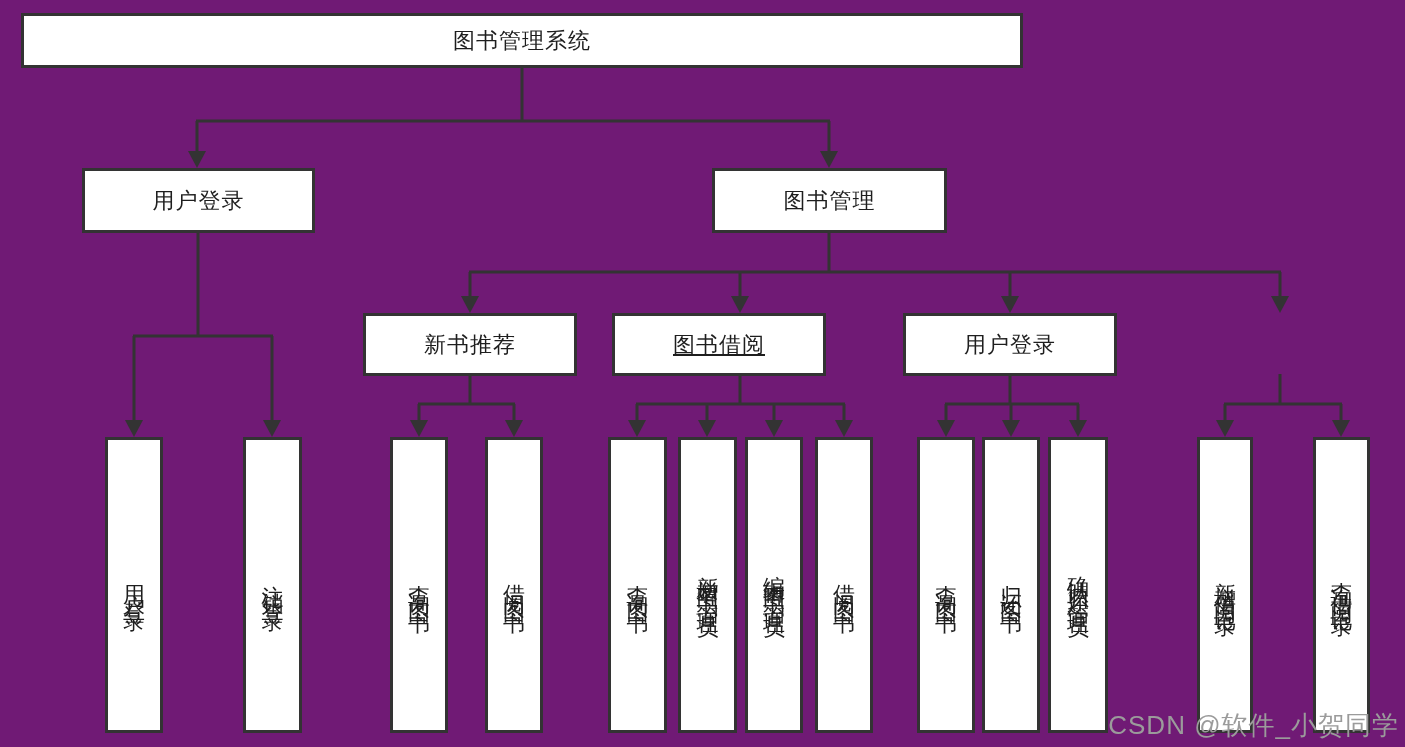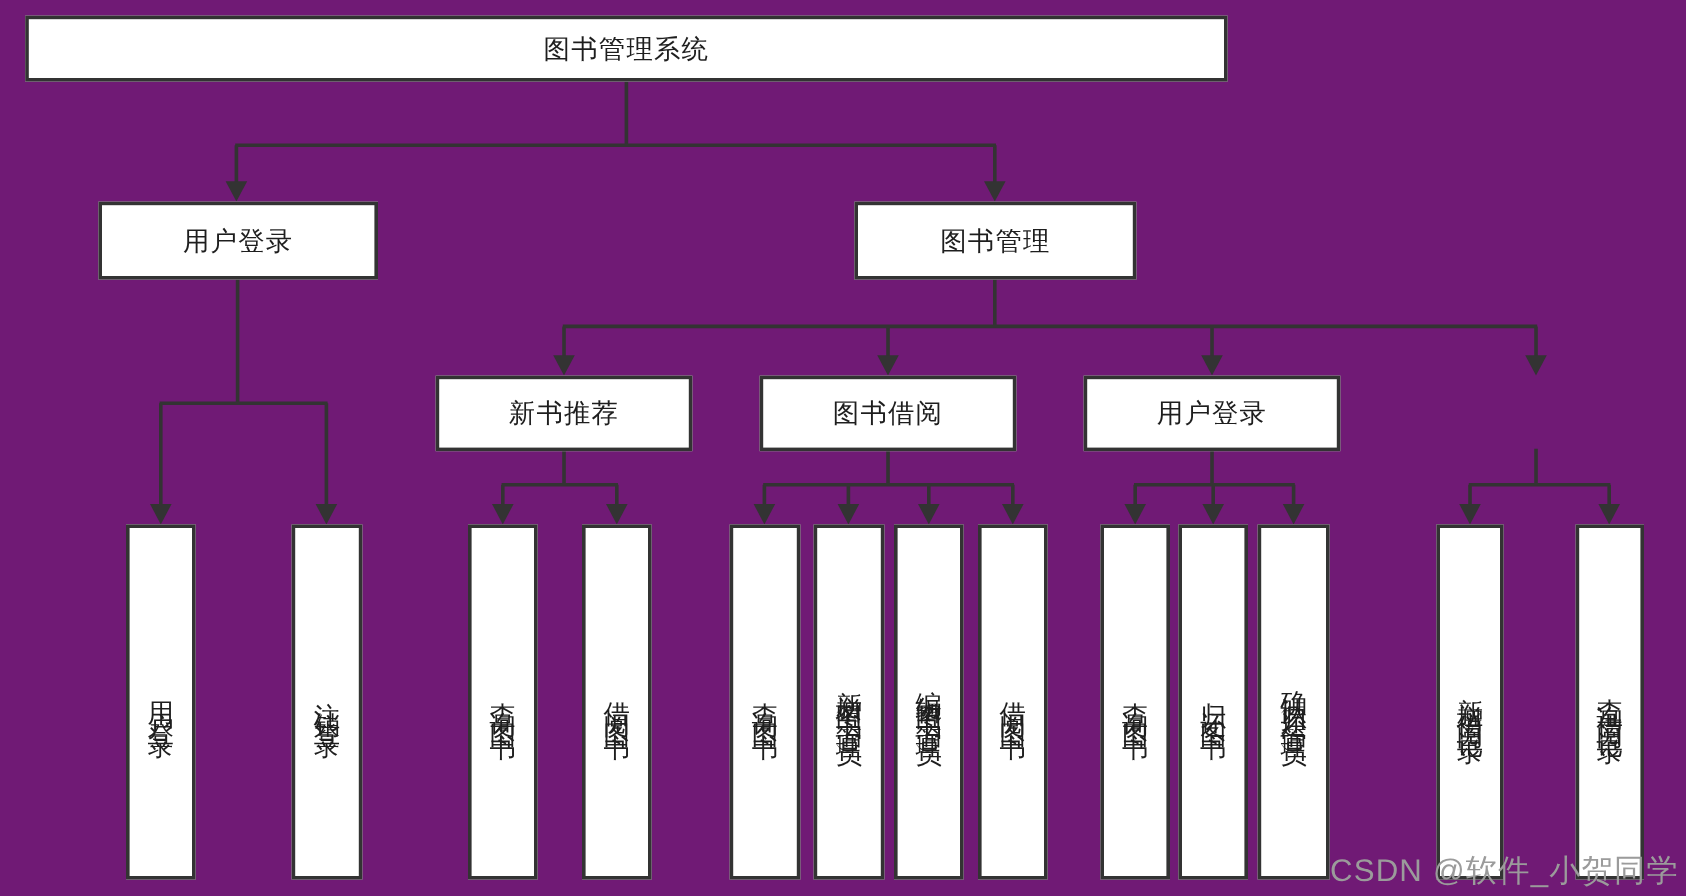--- a/index.html
+++ b/index.html
@@ -34,21 +34,21 @@
     font-size: 22px;
     letter-spacing: 1px;
     text-align: center;
     white-space: nowrap;
   }
   .root-box    { left: 21px;  top: 13px;  width: 1002px; height: 55px; }
   .l2-login    { left: 82px;  top: 168px; width: 233px;  height: 65px; }
   .l2-mgmt     { left: 712px; top: 168px; width: 235px;  height: 65px; }
   .l3 { top: 313px; height: 63px; width: 214px; }
   .l3-a { left: 363px; }
-  .l3-b { left: 633px; }
+  .l3-b { left: 612px; text-decoration: underline; }
   .l3-c { left: 903px; }
   .l3-d { left: 1173px; }
   .leaf {
     top: 437px;
     height: 296px;
     writing-mode: vertical-rl;
     text-orientation: mixed;
     letter-spacing: 9px;
     line-height: 1;
     font-size: 22px;

